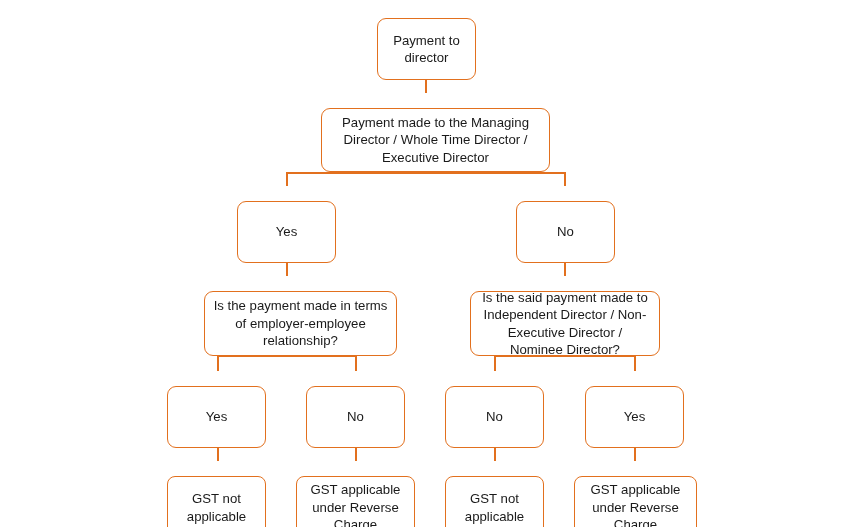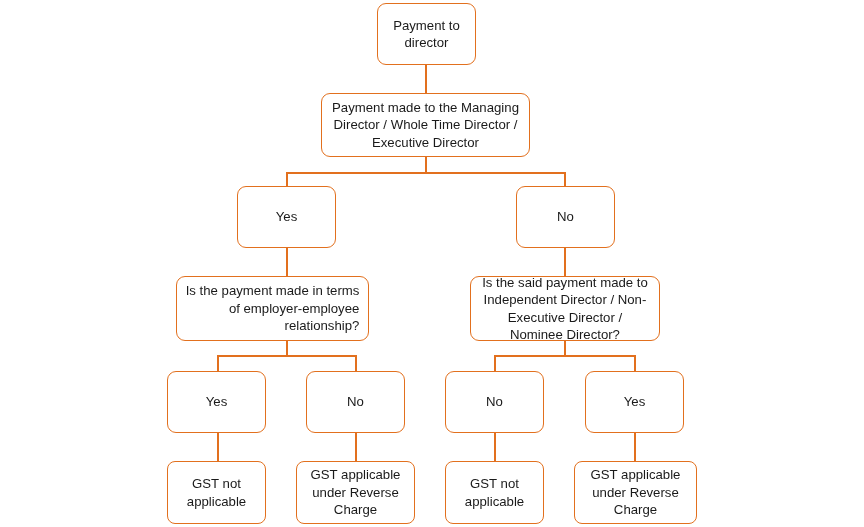--- a/index.html
+++ b/index.html
@@ -23,20 +23,21 @@
     background: #ffffff;
     display: flex;
     align-items: center;
     justify-content: center;
     text-align: center;
     color: #1a1a1a;
     font-size: 13.2px;
     line-height: 1.32;
     padding: 2px 5px;
     white-space: pre-line;
+    margin-top: 15px;
   }
   .node.leaf { border-radius: 8px; }
   .conn {
     position: absolute;
     background: #E2701E;
   }
   .conn.v { width: 1.6px; }
   .conn.h { height: 1.6px; }
 </style>
 </head>
@@ -66,29 +67,29 @@
   <div class="conn v" style="left:634px; top:355px; height:16px;"></div>
 
   <div class="conn v" style="left:217px; top:433px; height:28px;"></div>
   <div class="conn v" style="left:355px; top:433px; height:28px;"></div>
   <div class="conn v" style="left:494px; top:433px; height:28px;"></div>
   <div class="conn v" style="left:634px; top:433px; height:28px;"></div>
 
   <div class="node" style="left:377px; top:3px; width:99px; height:62px;">Payment to
 director</div>
 
-  <div class="node" style="left:321px; top:93px; width:209px; height:64px;">Payment made to the Managing
+  <div class="node" style="left:321px; top:93px; width:229px; height:64px;">Payment made to the Managing
 Director / Whole Time Director /
 Executive Director</div>
 
   <div class="node" style="left:237px; top:186px; width:99px; height:62px;">Yes</div>
 
   <div class="node" style="left:516px; top:186px; width:99px; height:62px;">No</div>
 
-  <div class="node" style="left:176px; top:276px; width:193px; height:65px;text-align:right;">Is the payment made in terms
+  <div class="node" style="left:204px; top:276px; width:193px; height:65px;">Is the payment made in terms
 of employer-employee
 relationship?</div>
 
   <div class="node" style="left:470px; top:276px; width:190px; height:65px;text-align:center;">Is the said payment made to
 Independent Director / Non-
 Executive Director /
 Nominee Director?</div>
 
   <div class="node" style="left:167px; top:371px; width:99px; height:62px;">Yes</div>
 

